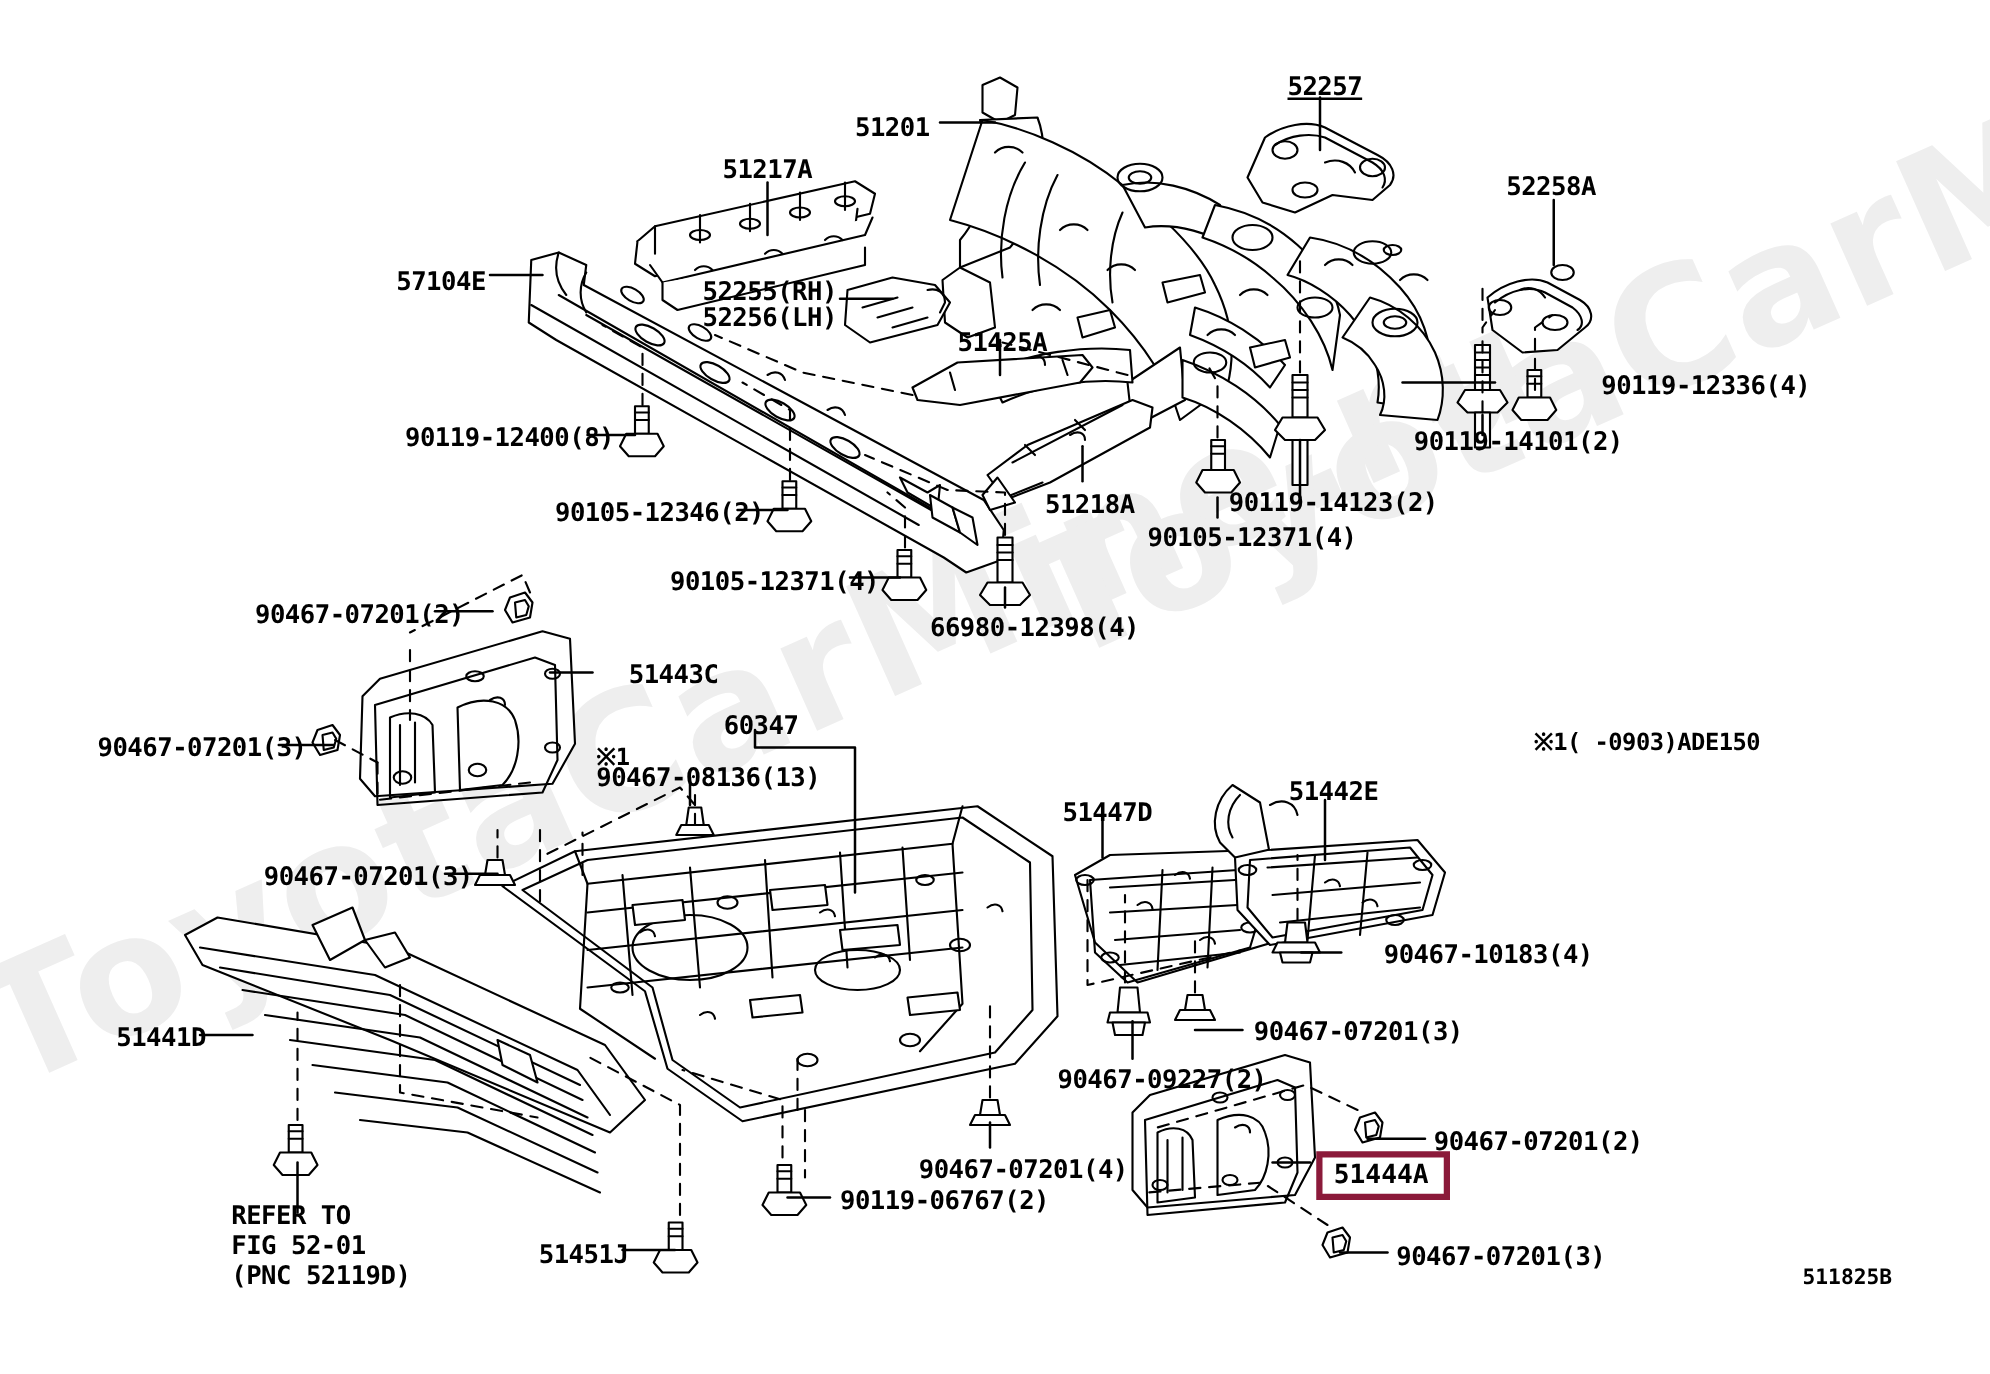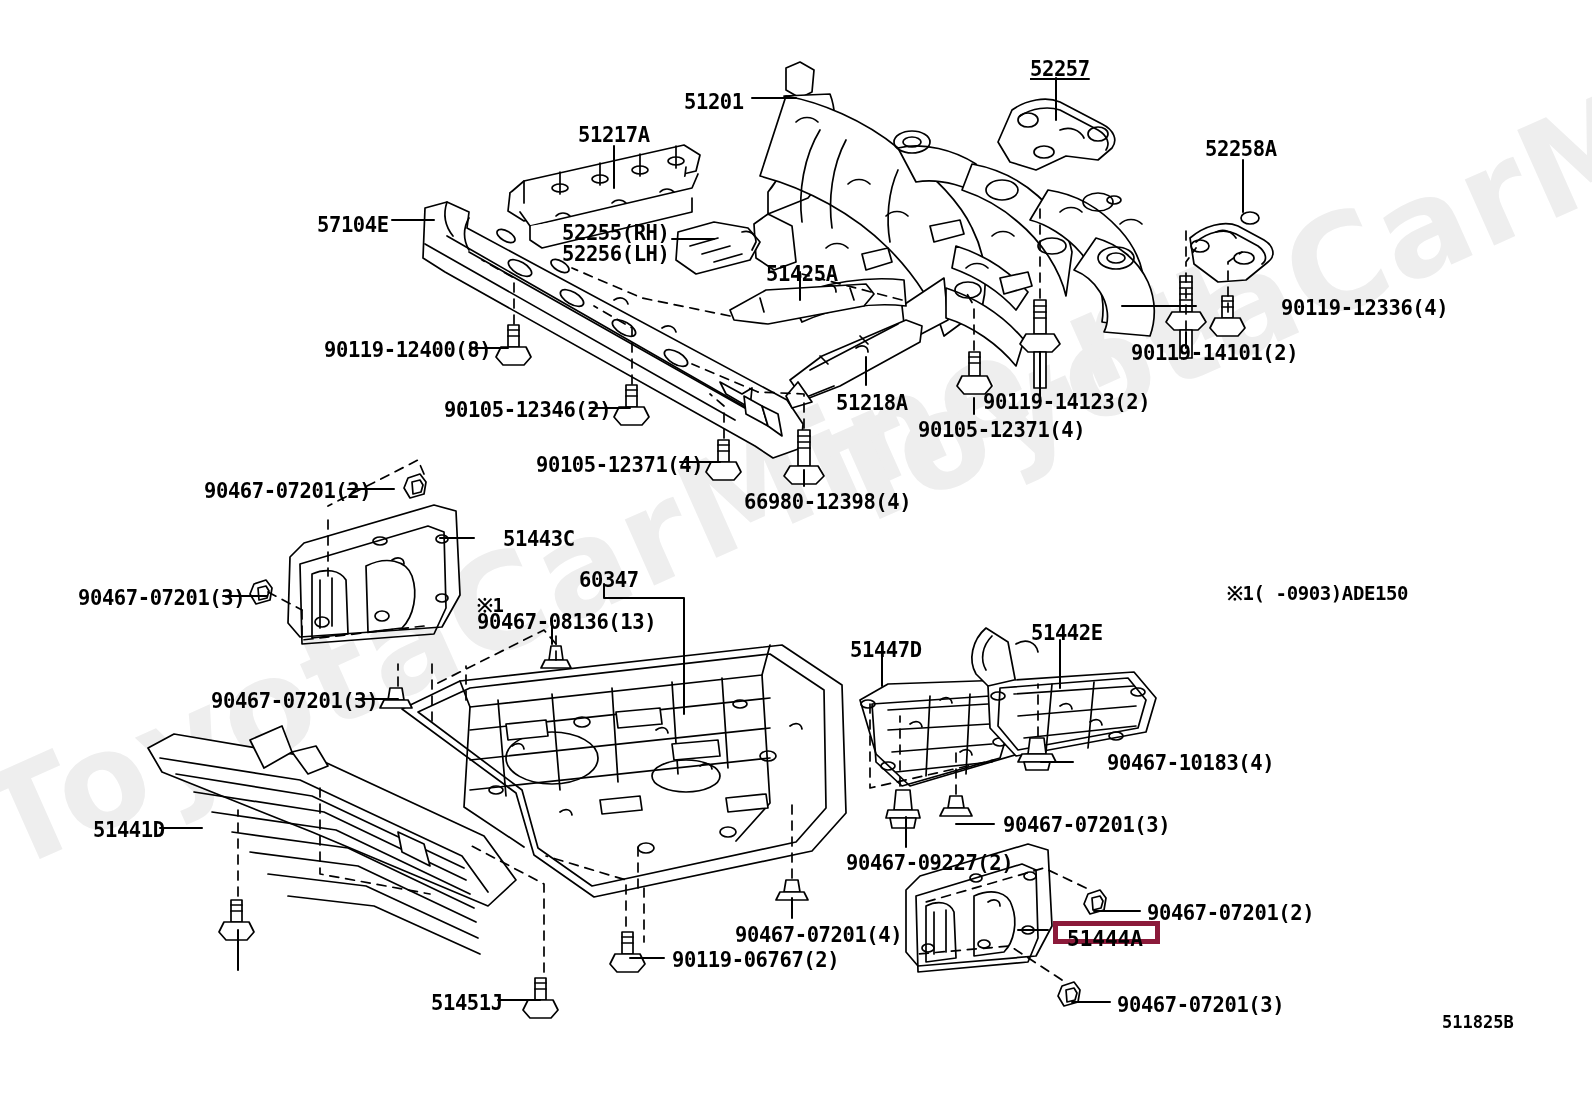--- a/index.html
+++ b/index.html
@@ -456,20 +456,25 @@
   <div class="lbl" style="left:1081px;top:751px;margin-left:26px;">90467-10183(4)</div>
   <div class="lbl" style="left:1003px;top:813px;">90467-07201(3)</div>
   <div class="lbl" style="left:93px;top:818px;">51441D</div>
   <div class="lbl" style="left:846px;top:851px;">90467-09227(2)</div>
   <div class="lbl" style="left:1147px;top:901px;">90467-07201(2)</div>
   <div class="lbl" style="left:735px;top:923px;">90467-07201(4)</div>
   <div class="lbl" style="left:672px;top:948px;">90119-06767(2)</div>
   <div class="lbl" style="left:431px;top:991px;">51451J</div>
   <div class="lbl" style="left:1117px;top:993px;">90467-07201(3)</div>
 
-
-  <div class="hl" style="left:1053px;top:921px;width:107px;height:23px;">
+  <div class="lbl multi" style="left:185px;top:960px;">
+    <div>REFER TO</div>
+    <div>FIG 52-01</div>
+    <div>(PNC 52119D)</div>
+  </div>
+
+  <div class="hl" style="left:1053px;top:921px;width:107px;height:39px;">
     <span>51444A</span>
   </div>
 
   <div class="fig" style="left:1442px;top:1012px;">511825B</div>
 
 </div>
 
 </body></html>

